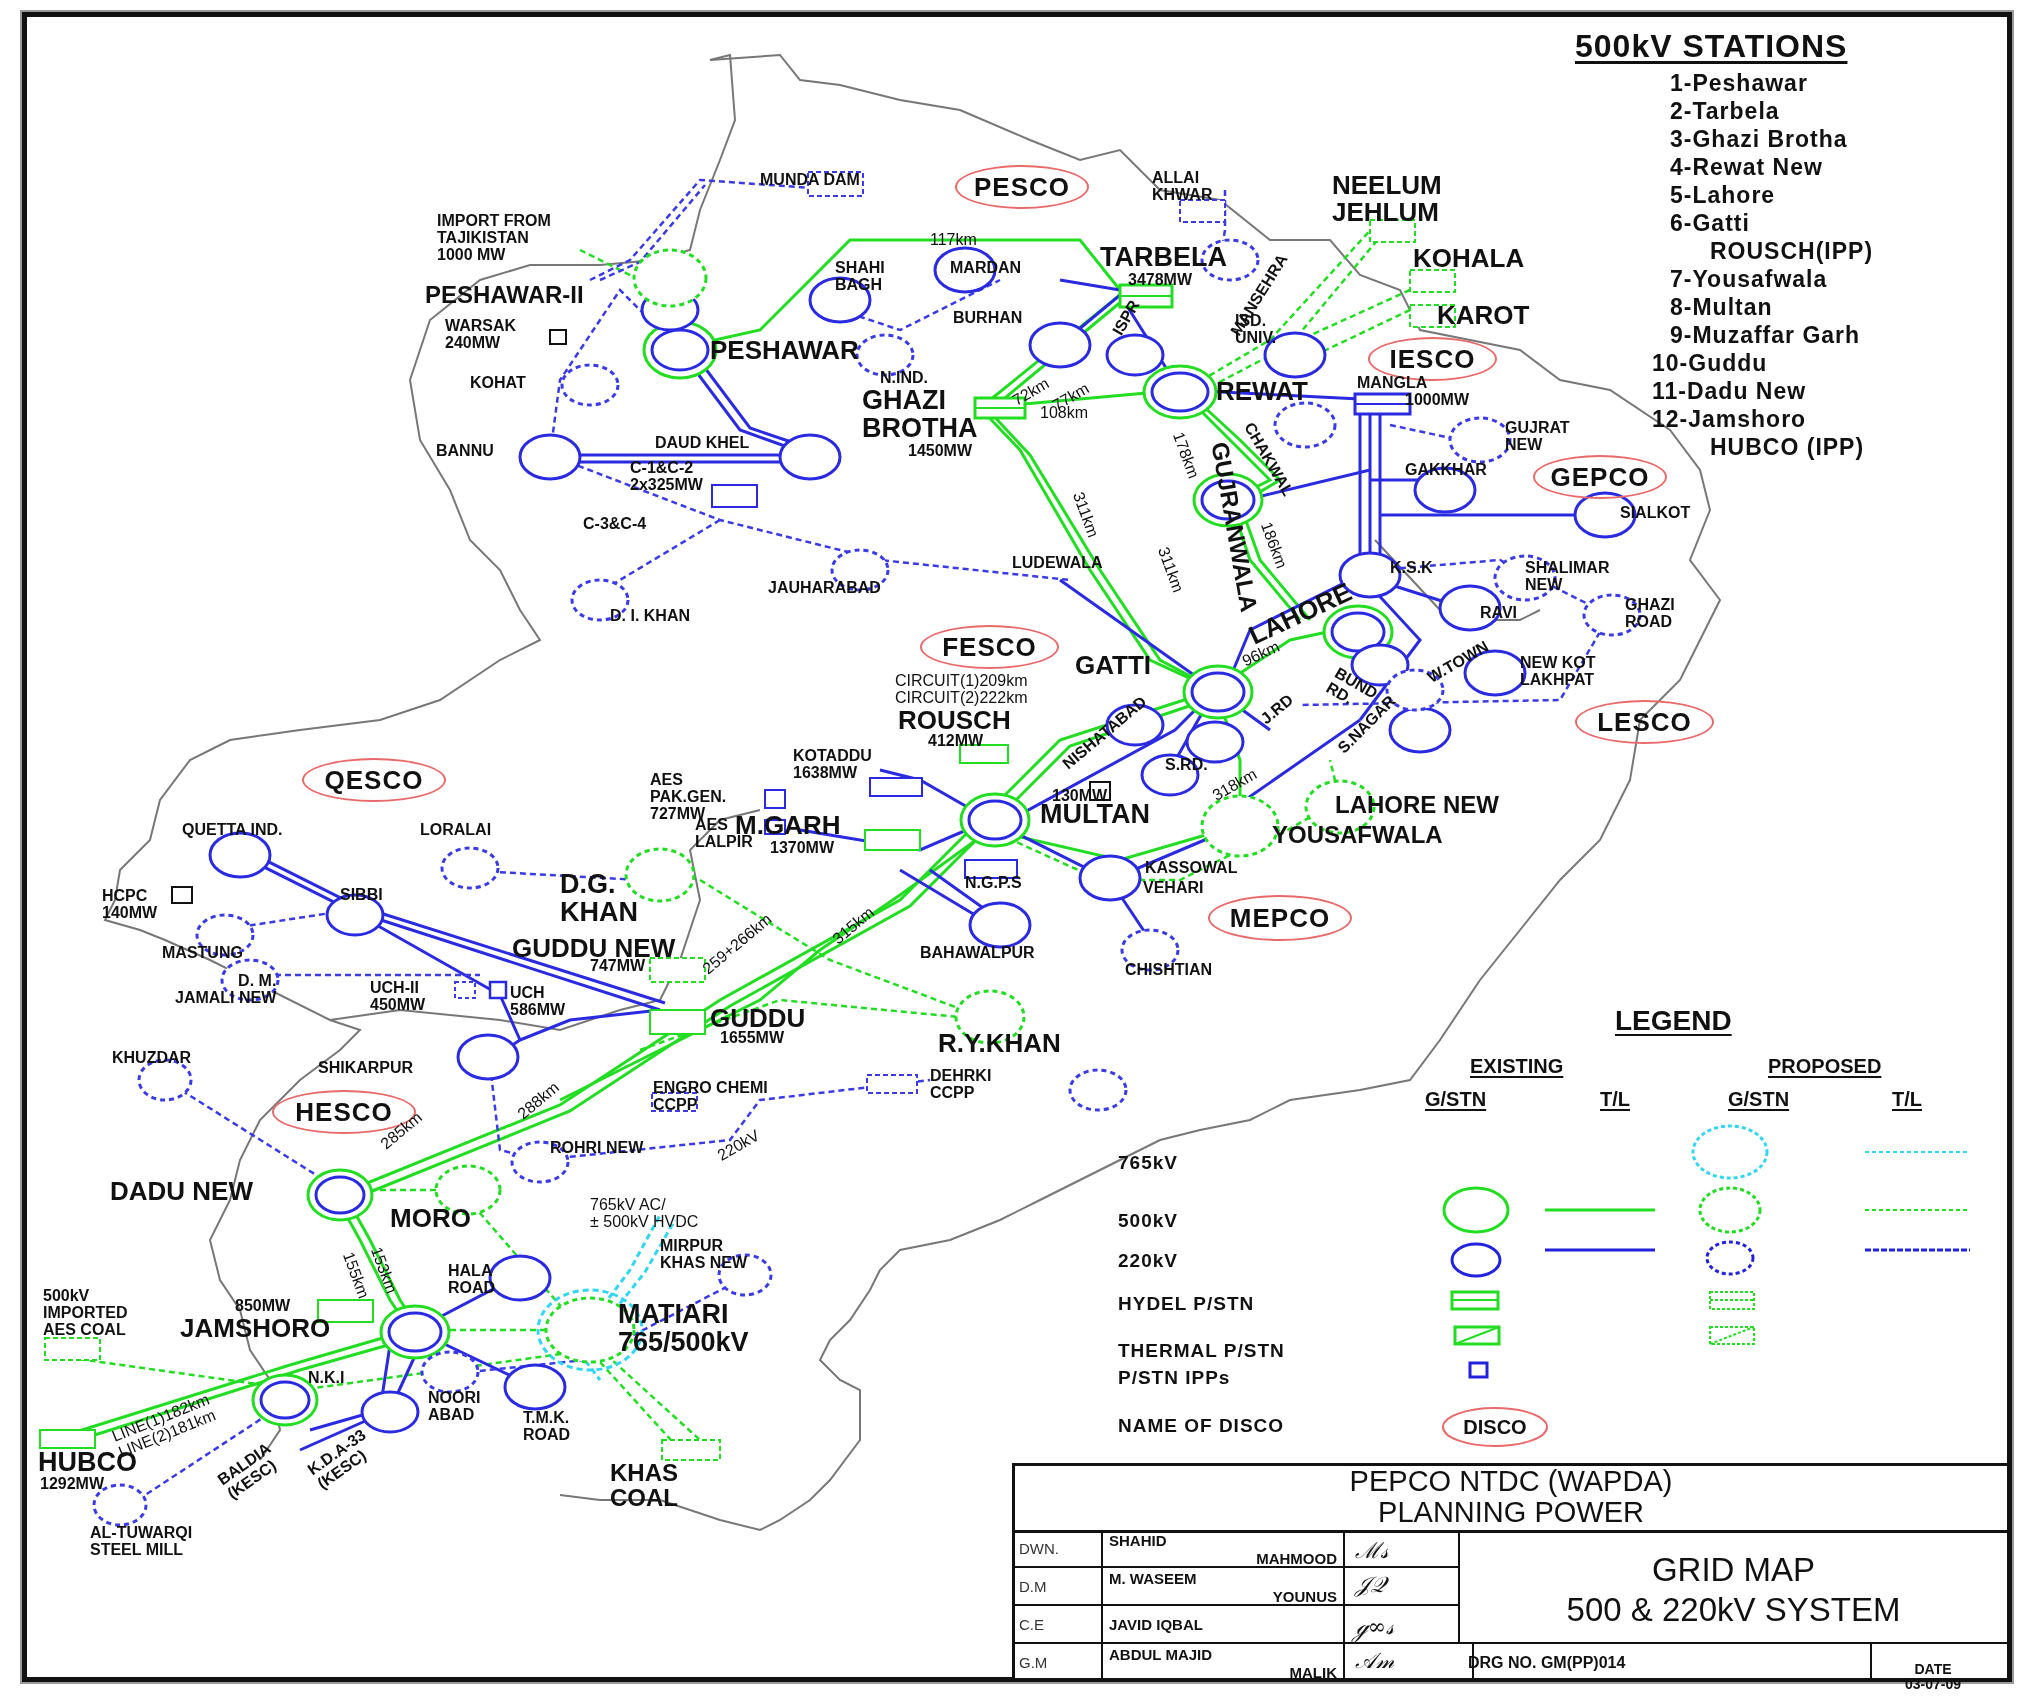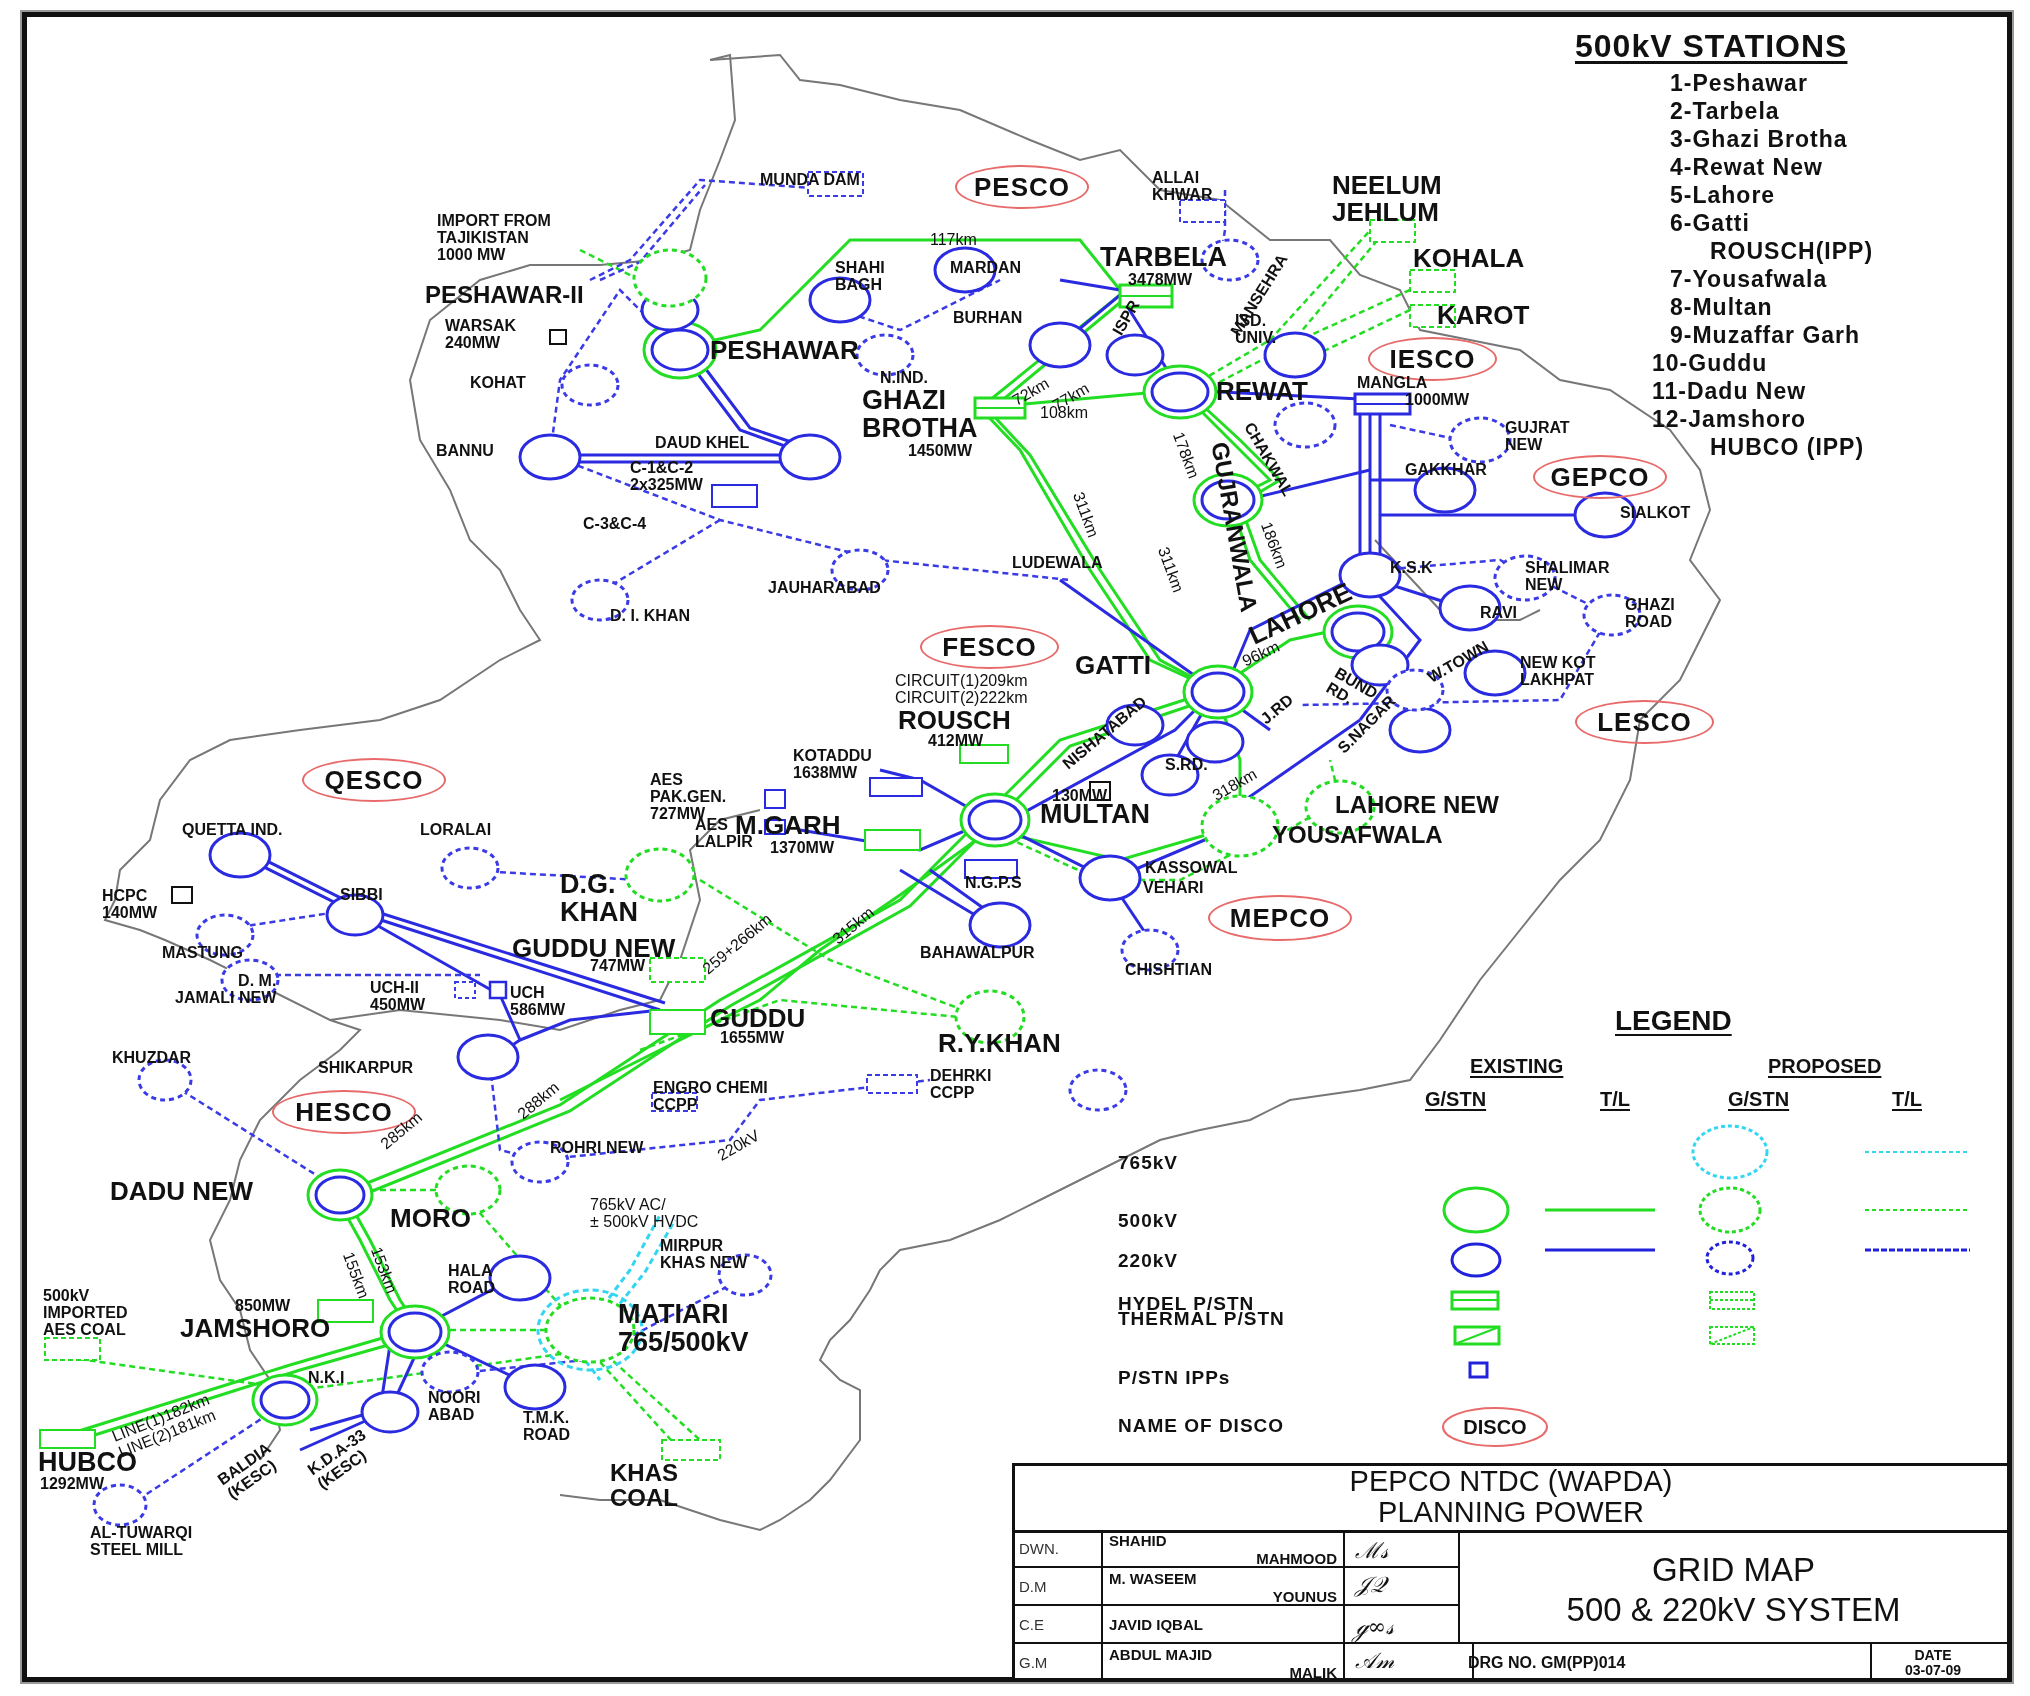--- a/index.html
+++ b/index.html
@@ -468,21 +468,21 @@
   <div class="lg-h" style="left:658px;top:55px;">PROPOSED</div>
   <div class="lg-h" style="left:315px;top:88px;">G/STN</div>
   <div class="lg-h" style="left:490px;top:88px;">T/L</div>
   <div class="lg-h" style="left:618px;top:88px;">G/STN</div>
   <div class="lg-h" style="left:782px;top:88px;">T/L</div>
 
   <div class="lg-row" style="top:152px;">765kV</div>
   <div class="lg-row" style="top:210px;">500kV</div>
   <div class="lg-row" style="top:250px;">220kV</div>
   <div class="lg-row" style="top:293px;">HYDEL P/STN</div>
-  <div class="lg-row" style="top:308px;">THERMAL P/STN</div>
+  <div class="lg-row" style="top:340px;">THERMAL P/STN</div>
   <div class="lg-row" style="top:367px;">P/STN IPPs</div>
   <div class="lg-row" style="top:415px;">NAME OF DISCO</div>
 
   <svg style="position:absolute;left:0;top:0;" width="900" height="450">
 
     <ellipse cx="620" cy="152" rx="37" ry="26" fill="none" stroke="#33d6f0" stroke-width="3" stroke-dasharray="4 3"></ellipse>
     <line x1="755" y1="152" x2="860" y2="152" stroke="#33d6f0" stroke-width="2" stroke-dasharray="4 3"></line>
 
     <ellipse cx="366" cy="210" rx="32" ry="22" fill="none" stroke="#22dd22" stroke-width="3"></ellipse>
     <line x1="435" y1="210" x2="545" y2="210" stroke="#22dd22" stroke-width="3"></line>
@@ -543,18 +543,18 @@
       <div>ABDUL MAJID</div>
       <div style="text-align:right">MALIK</div>
     </div>
     <div class="tb-cell sig" style="left:330px;top:114px;width:129px;height:37px;border-bottom:none;">𝒜𝓂</div>
 
     <div class="tb-cell tb-main" style="left:445px;top:0;width:547px;height:114px;border-right:none;">
       <div>GRID MAP</div>
       <div>500 &amp; 220kV SYSTEM</div>
     </div>
     <div class="tb-cell tb-drg" style="left:445px;top:114px;width:412px;height:37px;border-bottom:none;">DRG NO. GM(PP)014</div>
-    <div class="tb-cell tb-date" style="left:857px;top:114px;width:122px;height:37px;border-bottom:none;border-right:none;">
+    <div class="tb-cell tb-date" style="left:857px;top:128px;width:122px;height:37px;border-bottom:none;border-right:none;">
       <div>DATE</div>
       <div>03-07-09</div>
     </div>
   </div>
 </div>
 
 </body></html>

